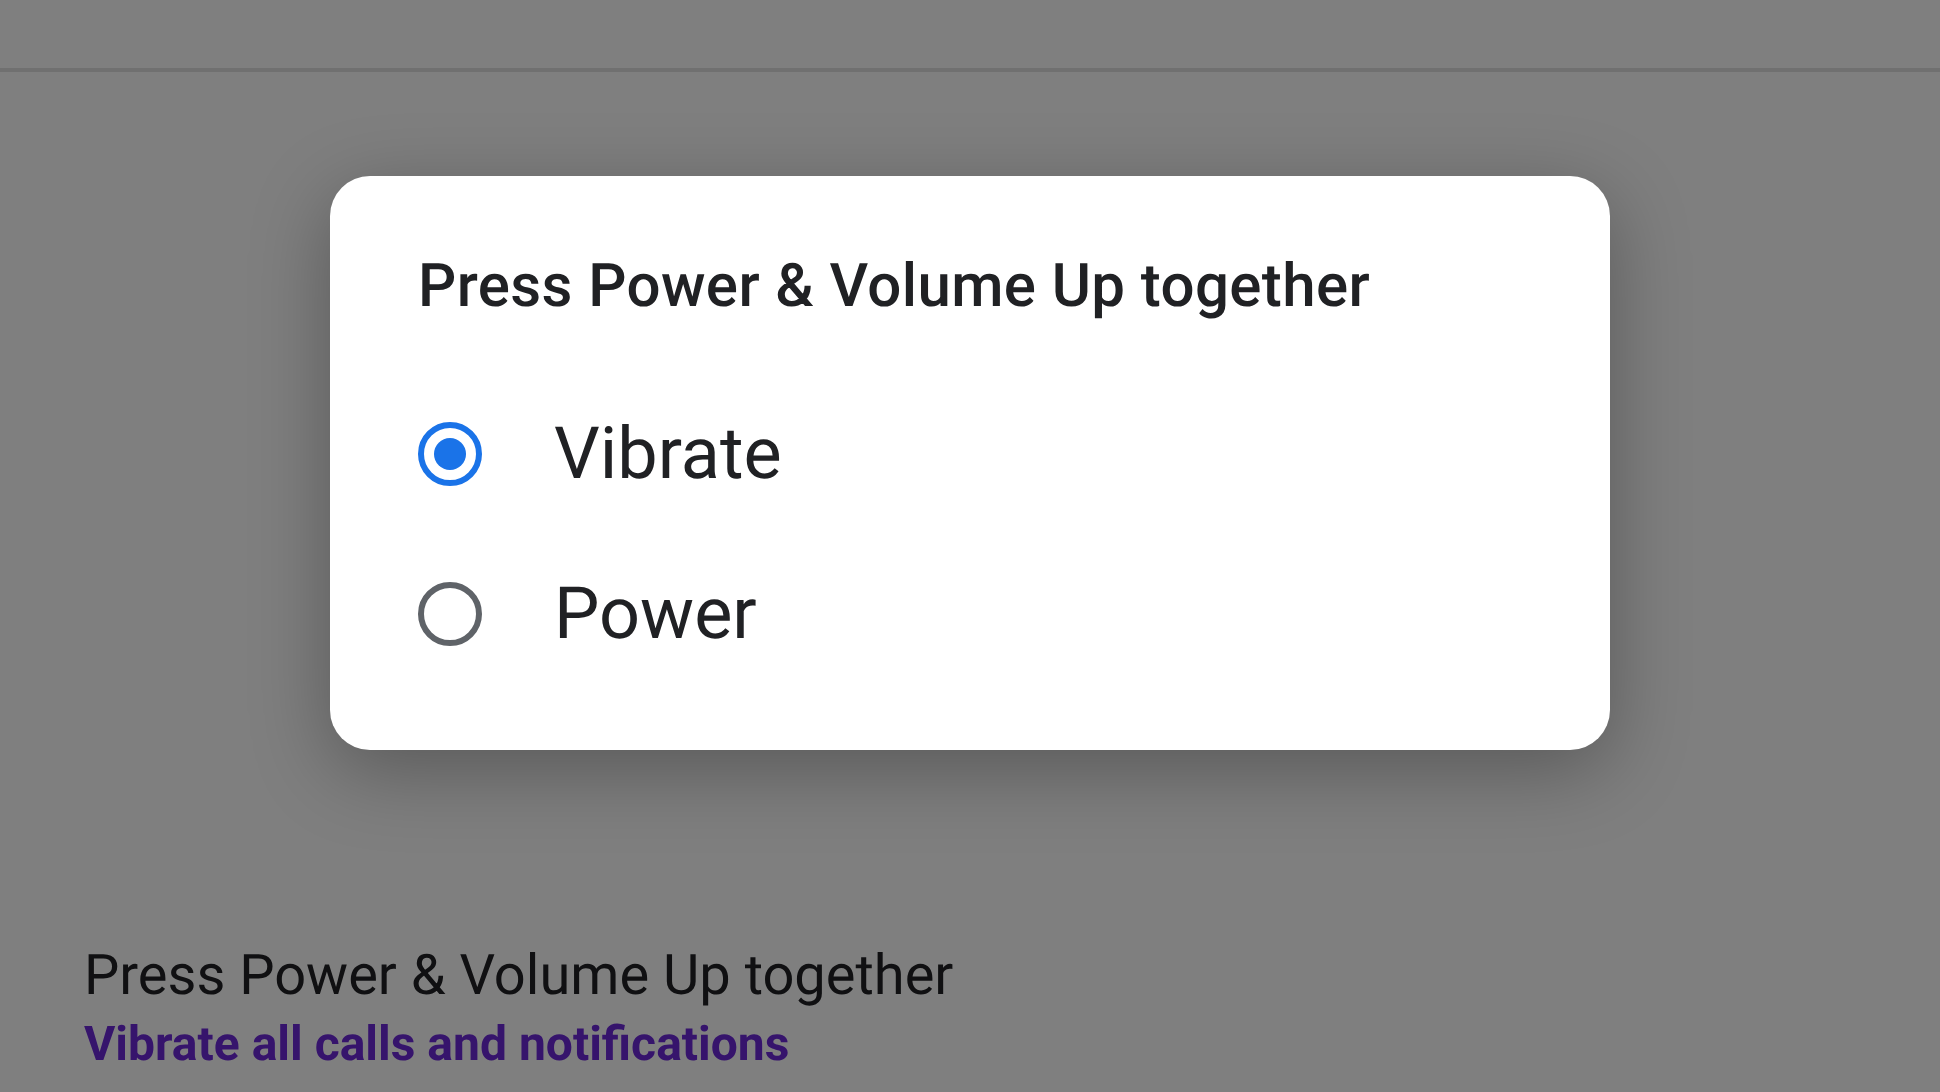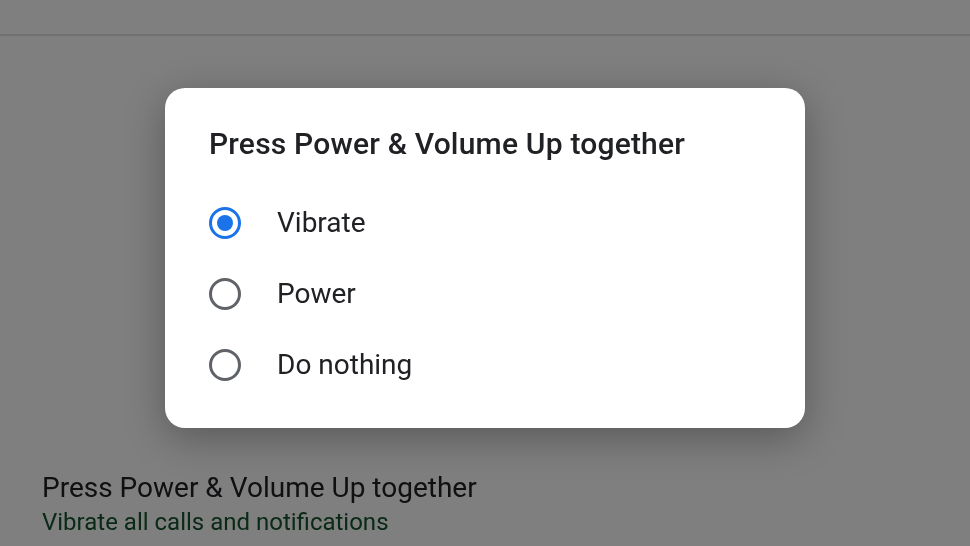--- a/index.html
+++ b/index.html
@@ -37,22 +37,22 @@
       left: 42px;
     }
     .bg-title {
       font-size: 28px;
       color: #202124;
       font-weight: 400;
       margin-bottom: 4px;
     }
     .bg-subtitle {
       font-size: 24px;
-      color: #14532d;
-      font-weight: 400;
+      color: #6d28d9;
+      font-weight: 700;
     }
     .overlay {
       position: absolute;
       top: 0;
       left: 0;
       width: 100%;
       height: 100%;
       background: rgba(0, 0, 0, 0.5);
     }
     .dialog {
@@ -102,21 +102,21 @@
       position: absolute;
       top: 50%;
       left: 50%;
       transform: translate(-50%, -50%);
       width: 16px;
       height: 16px;
       background: #1a73e8;
       border-radius: 50%;
     }
     .radio-label {
-      font-size: 28px;
+      font-size: 36px;
       color: #202124;
       font-weight: 400;
     }
   </style>
 </head>
 <body>
 
 <div class="background-content">
   <div class="bg-divider"></div>
   <div class="bg-setting-item">
@@ -131,18 +131,14 @@
   <div class="dialog-title">Press Power &amp; Volume Up together</div>
   <div class="radio-list">
     <div class="radio-item">
       <div class="radio-circle selected"></div>
       <span class="radio-label">Vibrate</span>
     </div>
     <div class="radio-item">
       <div class="radio-circle unselected"></div>
       <span class="radio-label">Power</span>
     </div>
-    <div class="radio-item">
-      <div class="radio-circle unselected"></div>
-      <span class="radio-label">Do nothing</span>
-    </div>
   </div>
 </div>
 
 </body></html>

